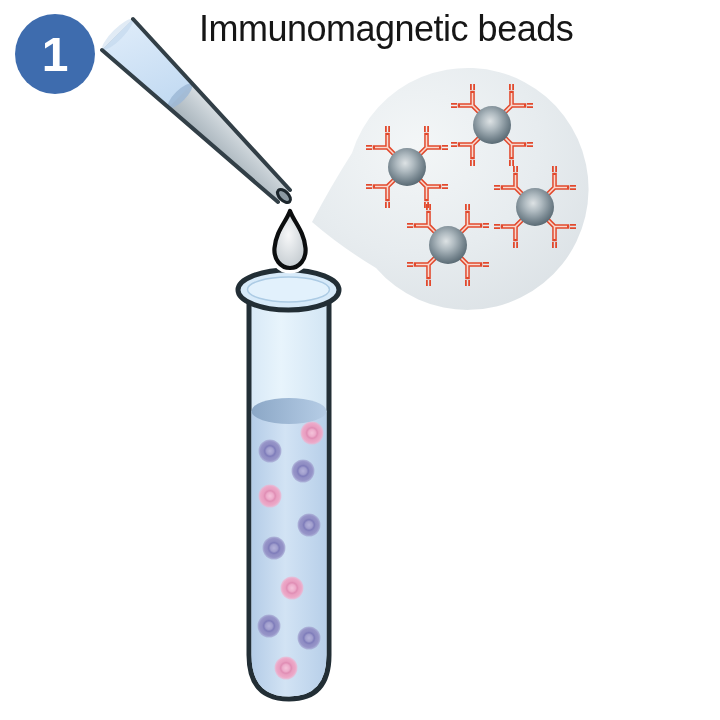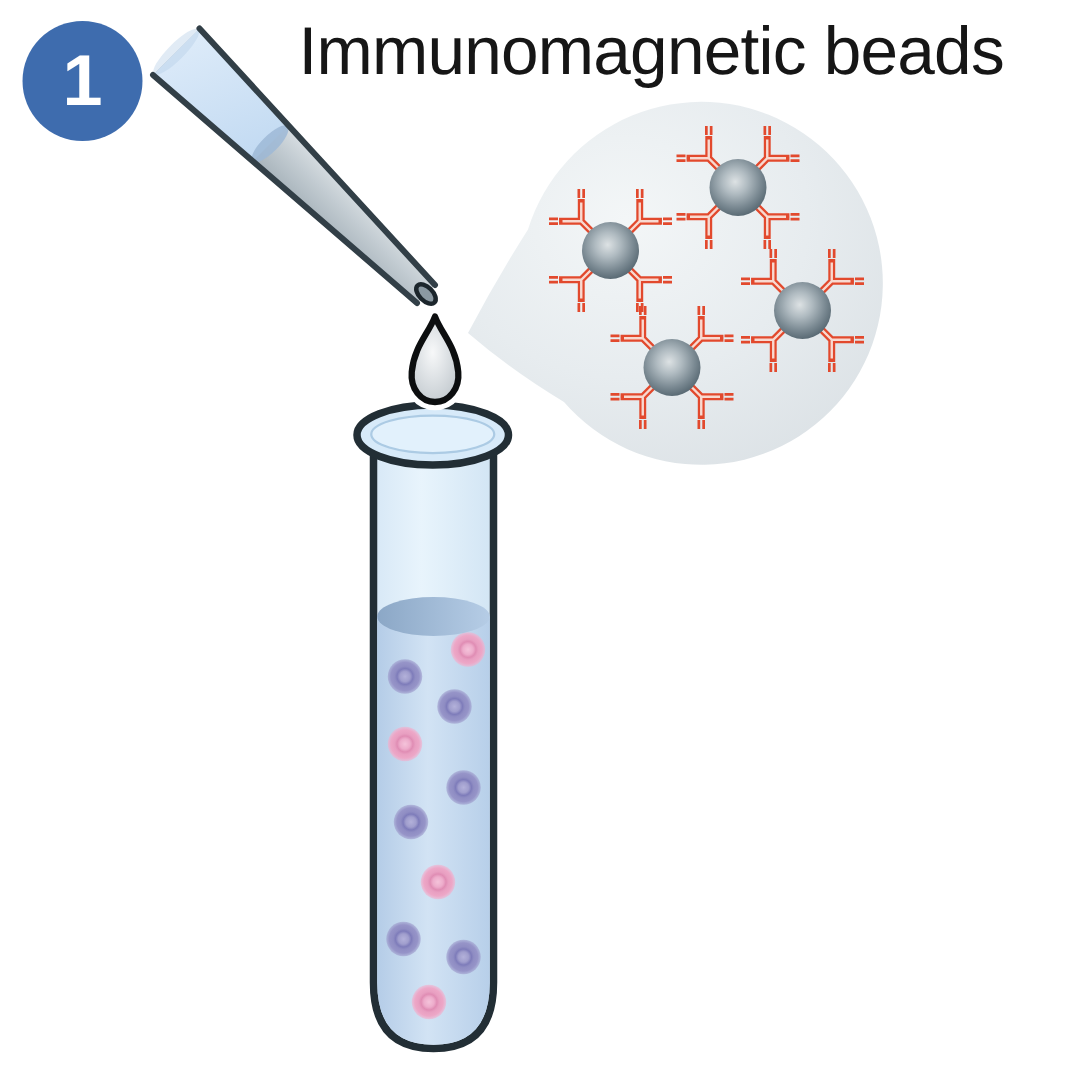--- a/index.html
+++ b/index.html
@@ -7,21 +7,21 @@
     position:relative;width:720px;height:720px;background:#ffffff;overflow:hidden;
     font-family:"Liberation Sans", sans-serif;
   }
   .step-badge{
     position:absolute;left:15px;top:14px;width:80px;height:80px;border-radius:50%;
     background:#3e6cae;color:#ffffff;display:flex;align-items:center;justify-content:center;
     font-size:48px;font-weight:bold;
   }
   .diagram-title{
     position:absolute;left:199px;top:8px;width:520px;
-    font-size:45px;color:#161616;letter-spacing:-0.5px;white-space:nowrap;
+    font-size:36px;color:#161616;letter-spacing:-0.5px;white-space:nowrap;
   }
   svg{position:absolute;left:0;top:0;}
 </style>
 </head>
 <body>
 
 <div class="canvas">
 
   <svg width="720" height="720" viewBox="0 0 720 720">
     <defs>

